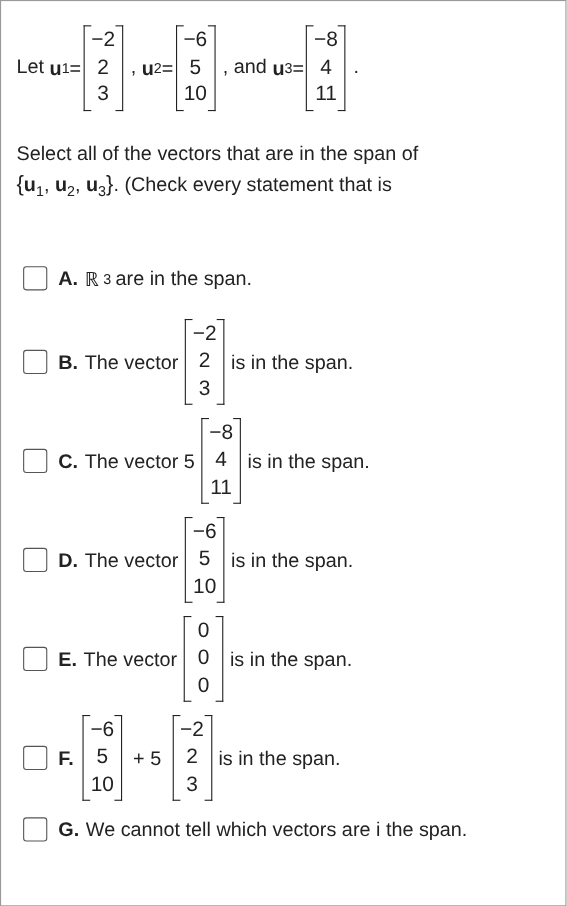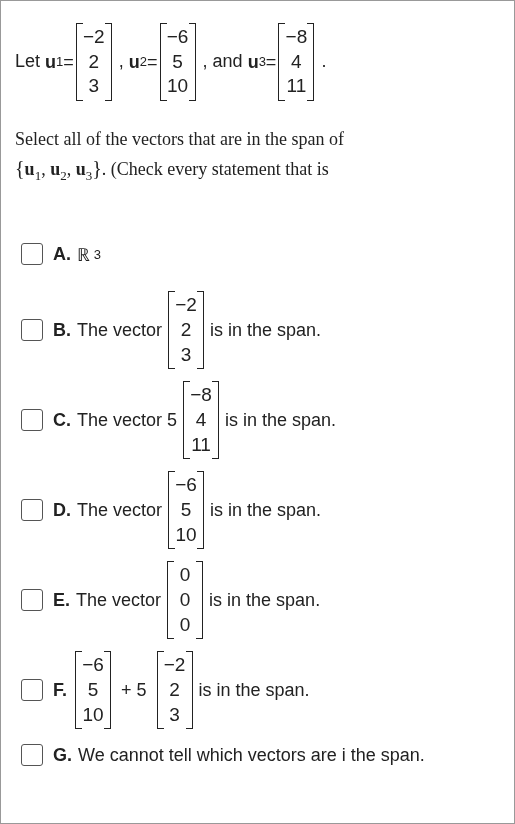--- a/index.html
+++ b/index.html
@@ -59,21 +59,20 @@
     .vector .entry {
       text-align: center;
       min-width: 24px;
       line-height: 1.3;
       font-size: 19px;
     }
     .question {
       margin-top: 25px;
       line-height: 1.5;
       margin-bottom: 44px;
-      font-family: Liberation Serif, serif;
     }
     .set-braces {
       font-size: 20px;
     }
     .options {
       padding-left: 6px;
     }
     .option {
       display: flex;
       align-items: center;
@@ -165,20 +164,21 @@
 </div>
 
 <div class="options">
 
   <div class="option">
     <div class="checkbox"></div>
     <div class="option-text">
       <span class="opt-label">A.</span>
       <span class="doublestruck">ℝ</span>
         <sup>3</sup>
+      <span> are in the span.</span>
     </div>
   </div>
 
   <div class="option tall">
     <div class="checkbox"></div>
     <div class="option-text">
       <span class="opt-label">B.</span>
       <span> The vector </span>
       <span class="vector">
         <span class="entry">−2</span>

